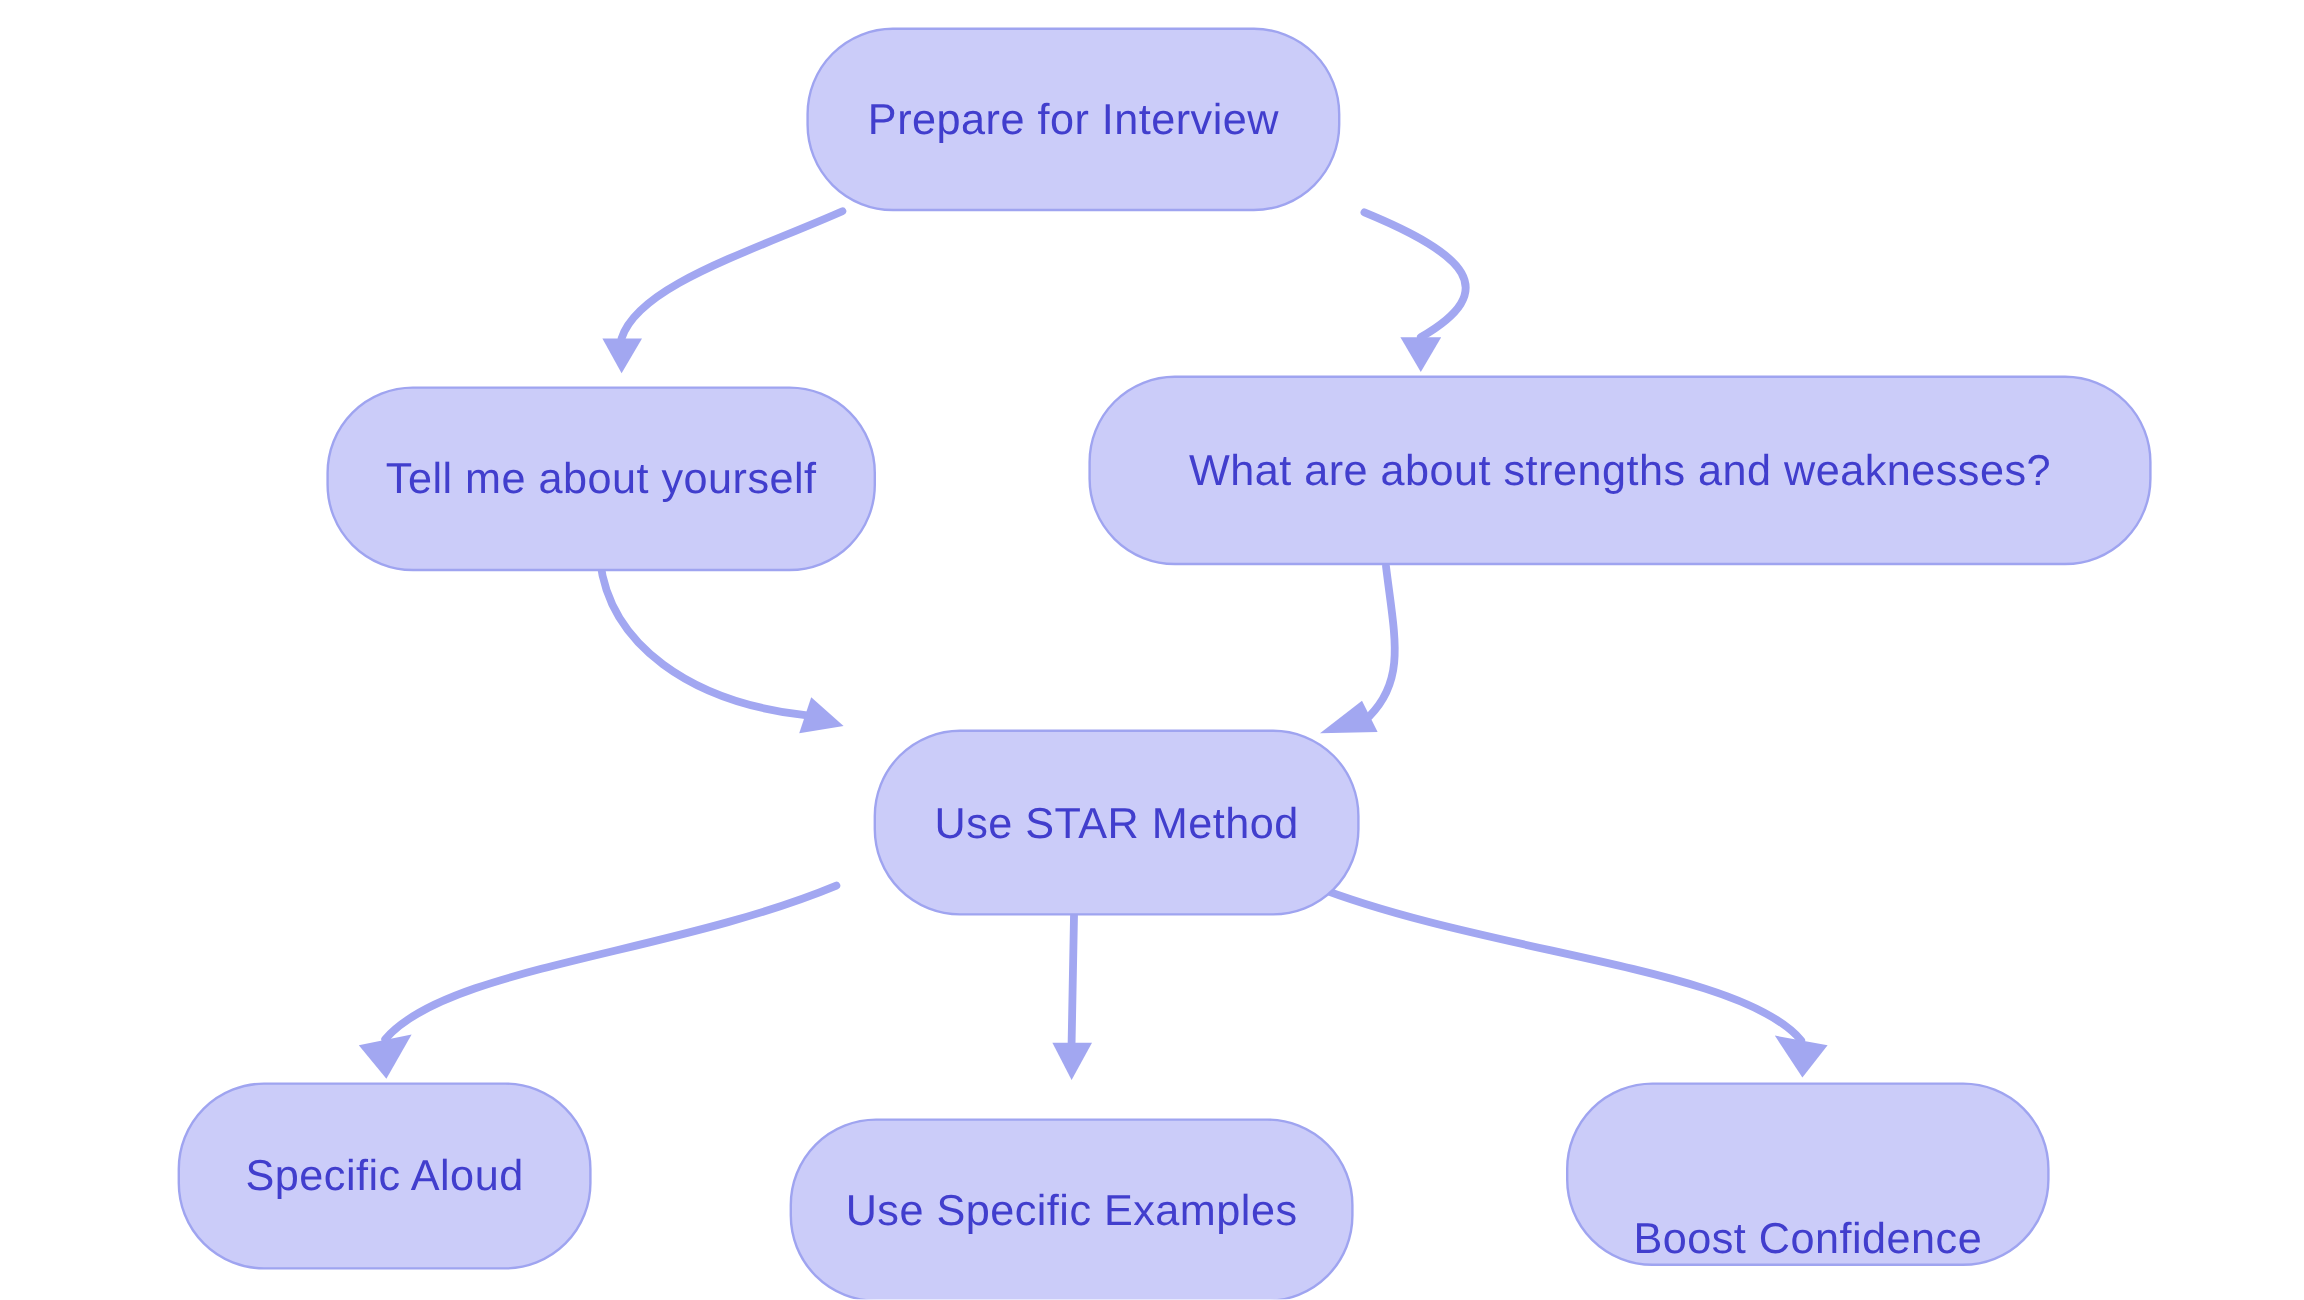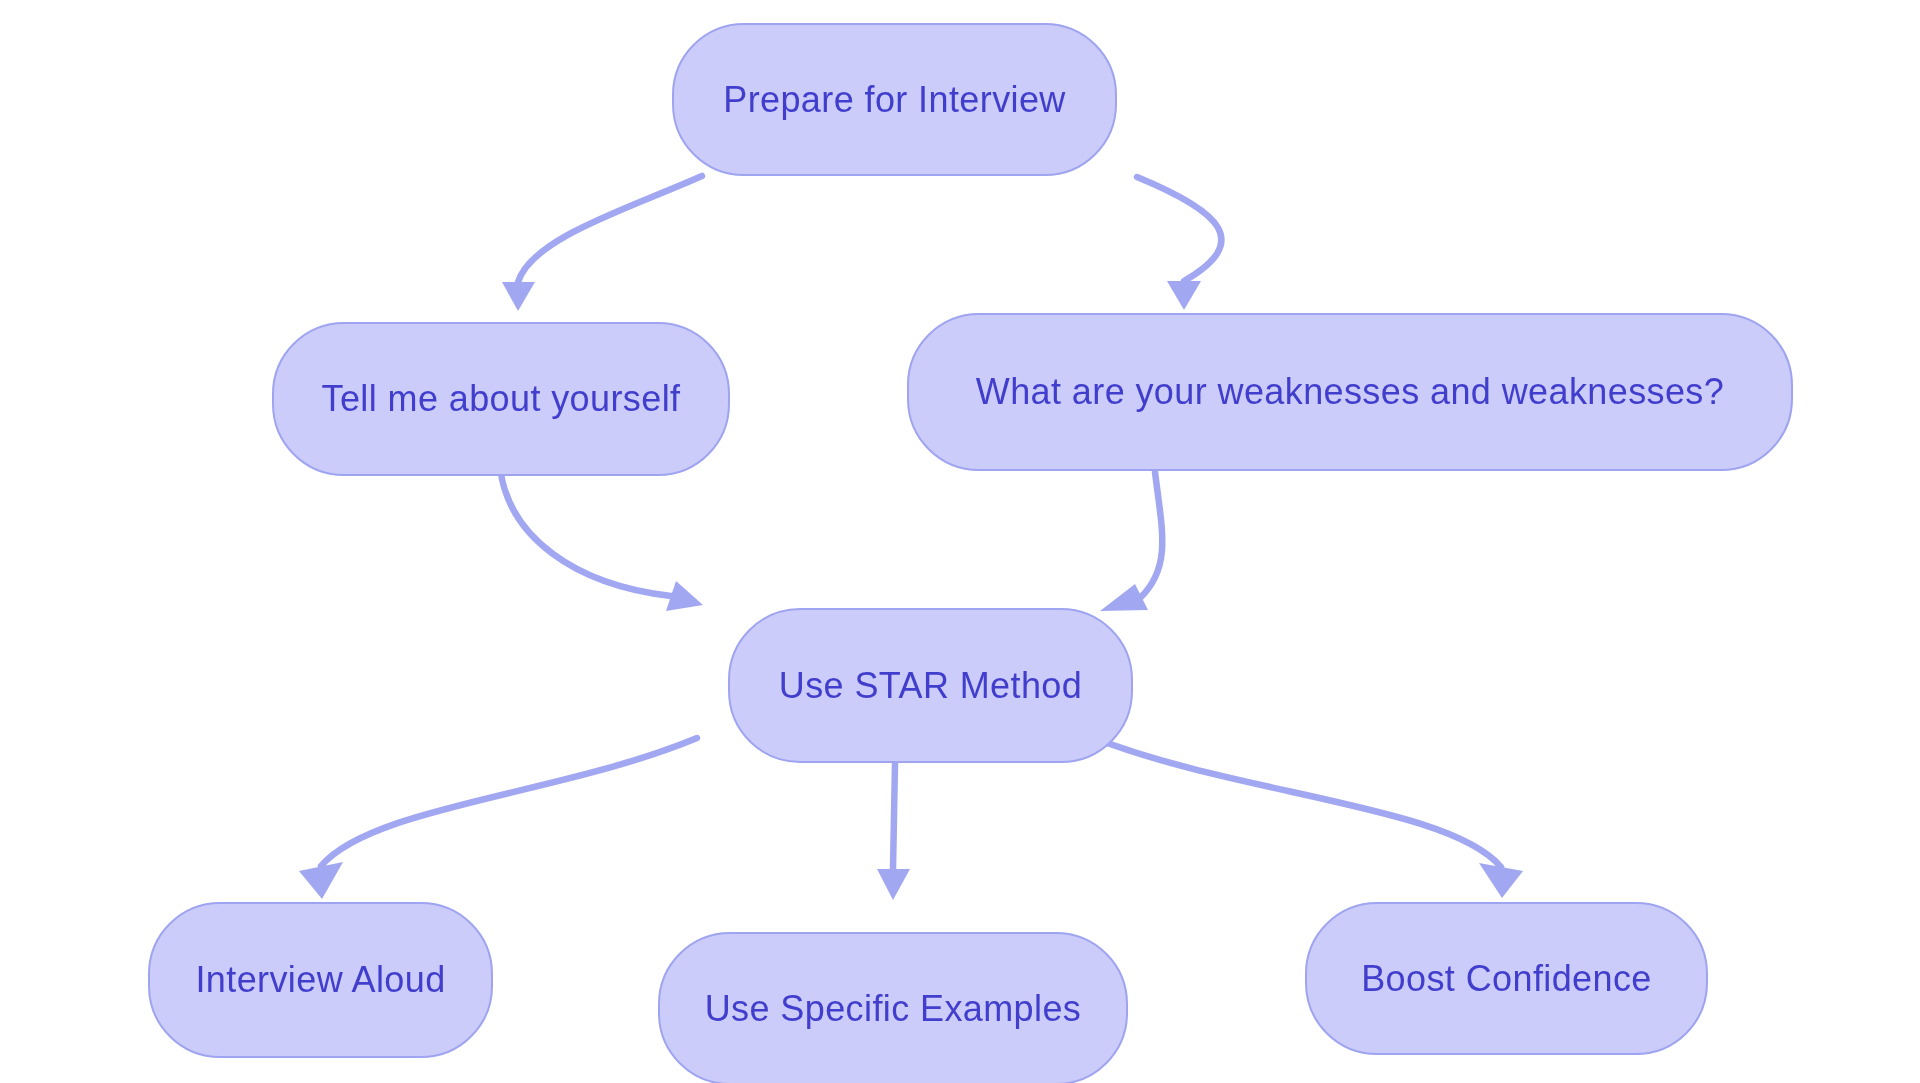--- a/index.html
+++ b/index.html
@@ -73,28 +73,28 @@
       <polygon points="1479,863 1523,871 1502,898" class="edge-head"></polygon>
     </svg>
   <div id="node-layer">
       <div class="node" style="left: 672px; top: 23px; width: 445px; height: 153px;">
         <span class="node-label">Prepare for Interview</span>
       </div>
       <div class="node" style="left: 272px; top: 322px; width: 458px; height: 154px;">
         <span class="node-label">Tell me about yourself</span>
       </div>
       <div class="node" style="left: 907px; top: 313px; width: 886px; height: 158px;">
-        <span class="node-label">What are your weaknesses and weaknesses?</span>
+        <span class="node-label">What are about strengths and weaknesses?</span>
       </div>
       <div class="node" style="left: 728px; top: 608px; width: 405px; height: 155px;">
         <span class="node-label">Use STAR Method</span>
       </div>
       <div class="node" style="left: 148px; top: 902px; width: 345px; height: 156px;">
-        <span class="node-label">Interview Aloud</span>
+        <span class="node-label">Specific Aloud</span>
       </div>
       <div class="node" style="left: 658px; top: 932px; width: 470px; height: 153px;">
         <span class="node-label">Use Specific Examples</span>
       </div>
-      <div class="node" style="left: 1305px; top: 902px; width: 403px; height: 153px;">
+      <div class="node" style="left: 1305px; top: 902px; width: 403px; height: 153px; align-items: flex-end;">
         <span class="node-label">Boost Confidence</span>
       </div>
     </div>
 </div>
 
 </body></html>

